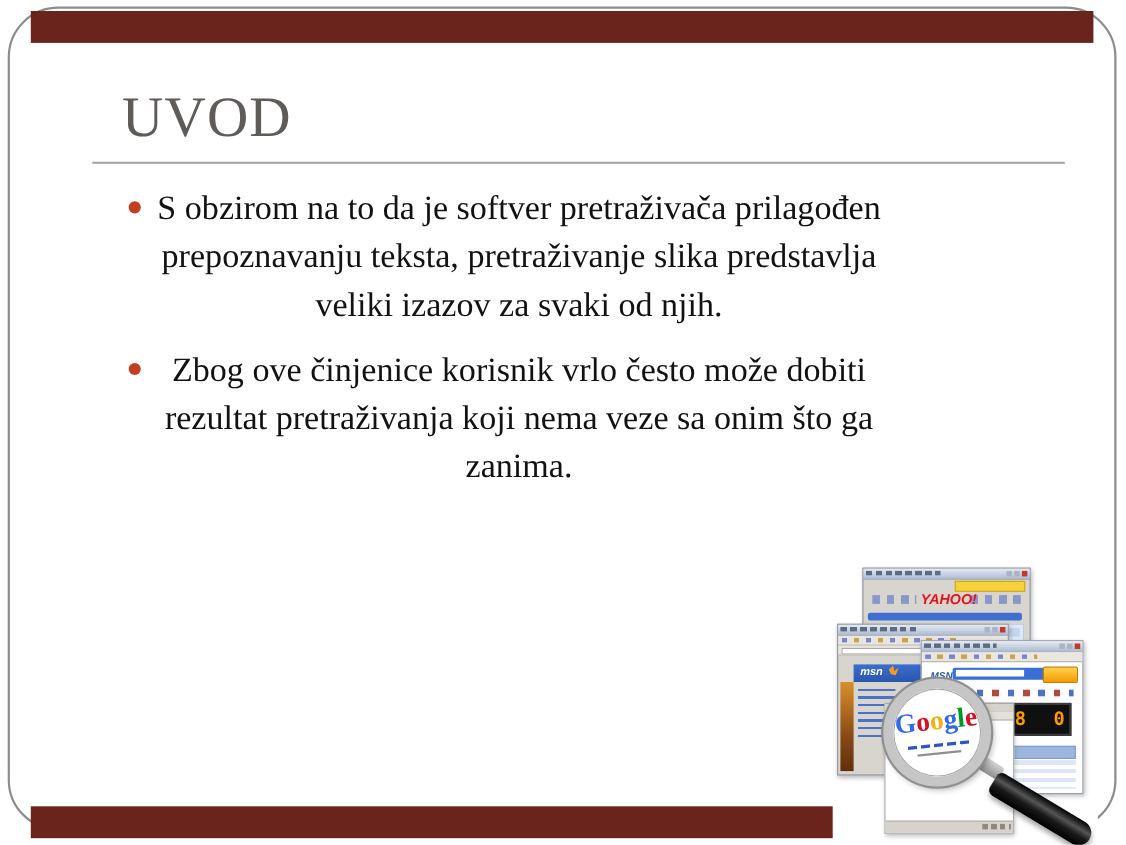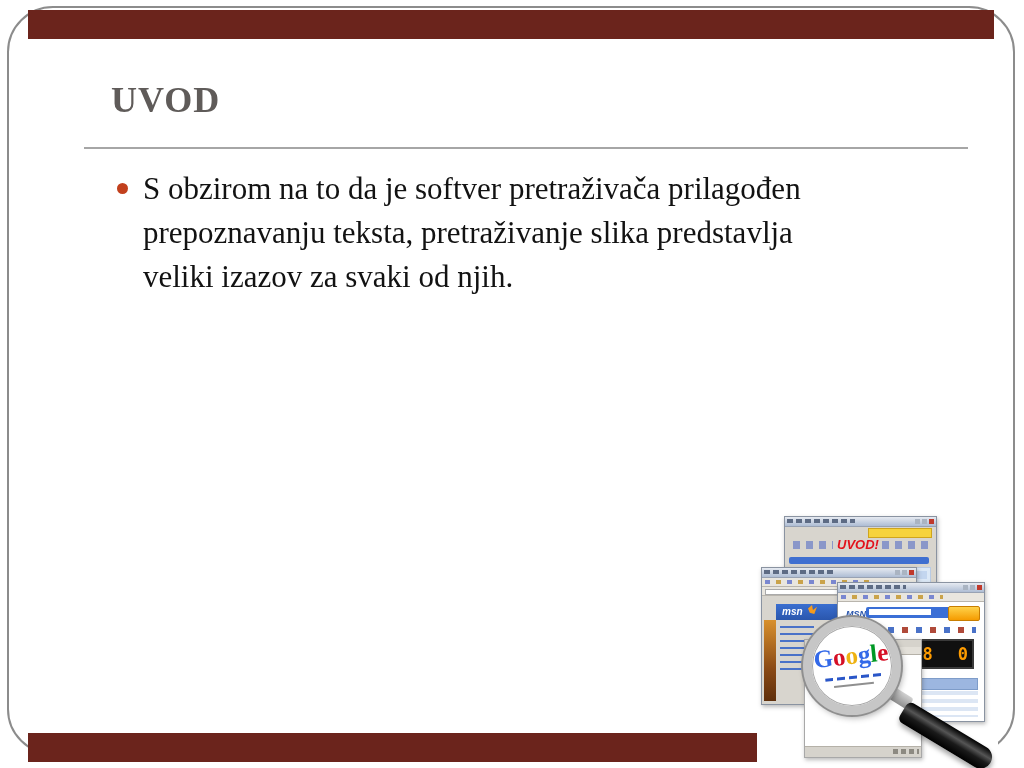--- a/index.html
+++ b/index.html
@@ -15,35 +15,36 @@
   }
   .accent-bar{
     position:absolute;left:28px;width:966px;height:29px;
     background:var(--accent-bar,#6b241c);z-index:2;
   }
   .accent-bar.top{top:10px;}
   .accent-bar.bottom{top:733px;}
   
   .slide-title{
     position:absolute;left:111px;top:82px;z-index:5;margin:0;
-    font-size:36px;font-weight:700;letter-spacing:1px;line-height:1;
+    font-size:52px;font-weight:400;letter-spacing:1px;line-height:1;
     color:var(--title-color,#5f5b59);
   }
   .title-rule{
     position:absolute;left:84px;top:147px;width:884px;height:2px;
     background:#a6a6a6;z-index:5;
   }
   
   ul.bullets{
     position:absolute;left:110px;top:167px;margin:0;padding:0;list-style:none;z-index:5;
   }
   ul.bullets li{
     position:relative;padding-left:33px;margin-bottom:15px;
     font-size:31px;line-height:44px;color:var(--body-color,#111);
     white-space:pre;
+    text-align:center;
   }
   ul.bullets li::before{
     content:'';position:absolute;left:7px;top:16px;width:11px;height:11px;
     border-radius:50%;background:var(--bullet-color,#c2401d);
   }
   
   .collage{position:absolute;left:757px;top:511px;width:241px;height:256px;background:#fff;z-index:3;}
   .win{position:absolute;background:#d8d5ce;border:1px solid #8a93a1;box-shadow:1px 2px 4px rgba(60,60,60,.35);box-sizing:border-box;}
   .tbar{height:9px;background:linear-gradient(#e6eaf1,#aebdd4);border-bottom:1px solid #98a2b3;position:relative;}
   .tbar::before{content:'';position:absolute;left:2px;top:2px;width:45%;height:4px;
@@ -122,30 +123,33 @@
 <div class="accent-bar top"></div>
 <div class="accent-bar bottom"></div>
 
 <h1 class="slide-title">UVOD</h1>
 <div class="title-rule"></div>
 
 <ul class="bullets">
   <li>S obzirom na to da je softver pretraživača prilagođen
 prepoznavanju teksta, pretraživanje slika predstavlja
 veliki izazov za svaki od njih.</li>
+  <li>Zbog ove činjenice korisnik vrlo često može dobiti
+rezultat pretraživanja koji nema veze sa onim što ga
+zanima.</li>
 </ul>
 
 <div class="collage">
 
   <div class="win" style="left:27px;top:5px;width:153px;height:123px;">
     <div class="tbar"></div>
     <div class="y-alert"></div>
     <div class="y-icons"></div>
     <div class="y-icons r"></div>
-    <div class="y-logo">UVOD!</div>
+    <div class="y-logo">YAHOO!</div>
     <div class="y-tabs"></div>
     <div class="y-body"></div>
   </div>
 
   <div class="win" style="left:4px;top:56px;width:156px;height:138px;">
     <div class="tbar"></div>
     <div class="rowbar icons"></div>
     <div class="rowbar addr"></div>
     <div class="m-band">
       <span class="m-logo">msn</span>

